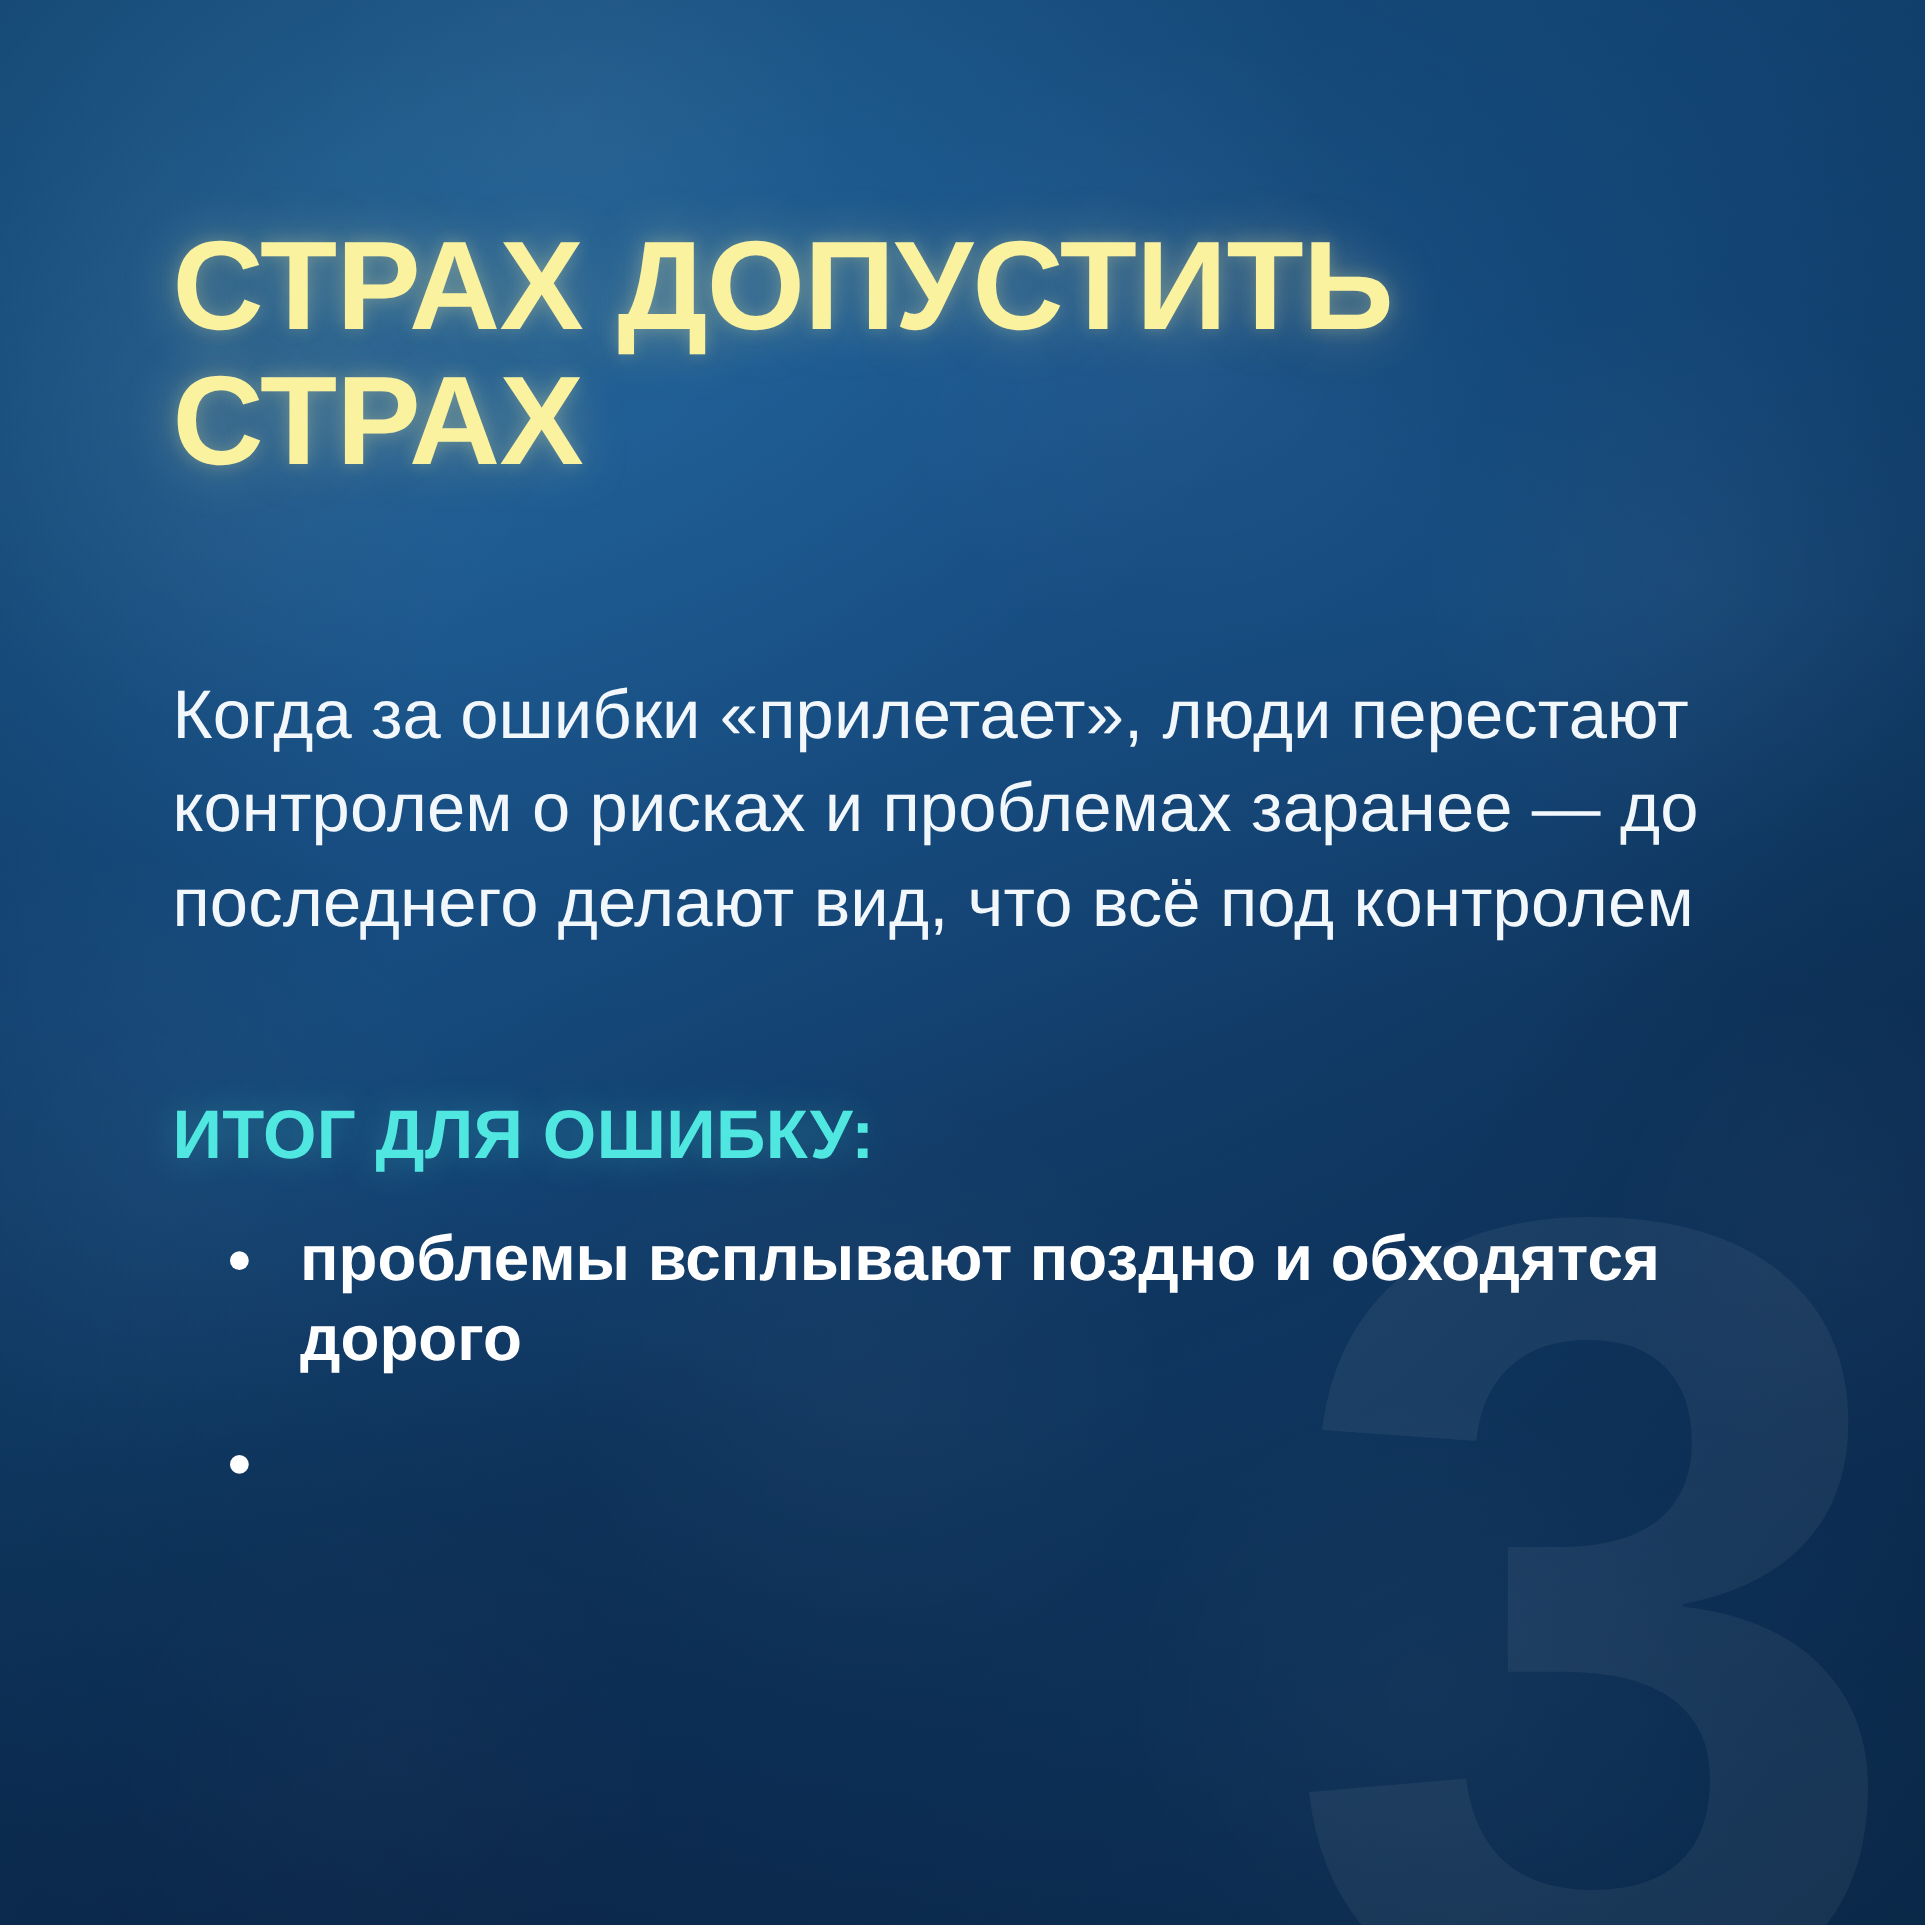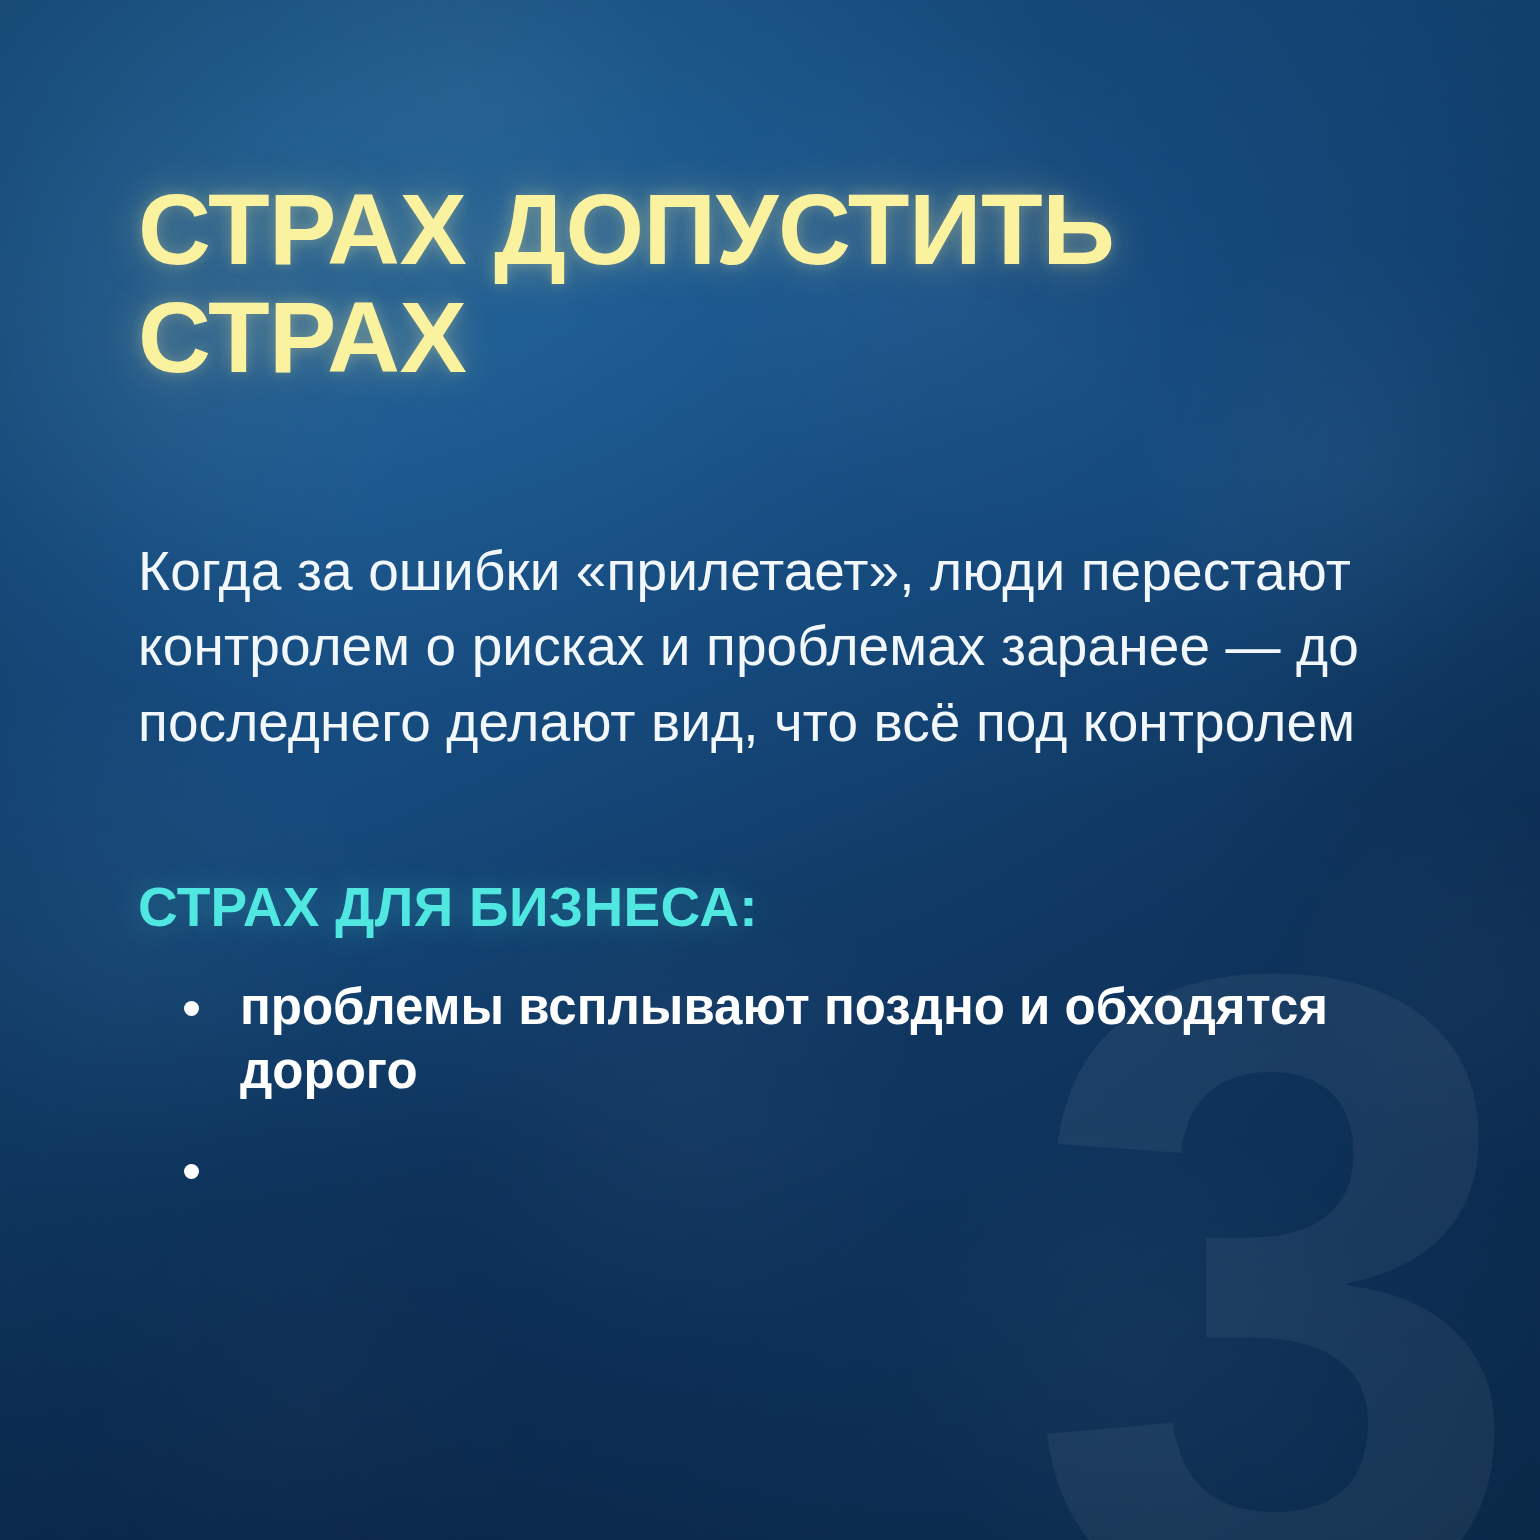--- a/index.html
+++ b/index.html
@@ -123,21 +123,21 @@
 <div class="slide">
   <div class="texture"></div>
   <div class="vignette"></div>
   <div class="watermark">3</div>
 
   <div class="content">
     <h1 class="title">СТРАХ ДОПУСТИТЬ СТРАХ</h1>
 
     <p class="lead">Когда за ошибки «прилетает», люди перестают контролем о рисках и проблемах заранее — до последнего делают вид, что всё под контролем</p>
 
-    <div class="result-label">СТРАХ ДЛЯ БИЗНЕСА:</div>
+    <div class="result-label">ИТОГ ДЛЯ ОШИБКУ:</div>
 
     <ul class="bullets">
       <li>
         <span class="dot"></span>
         <span>проблемы всплывают поздно и обходятся дорого</span>
       </li>
       <li>
         <span class="dot"></span>
       </li>
     </ul>

